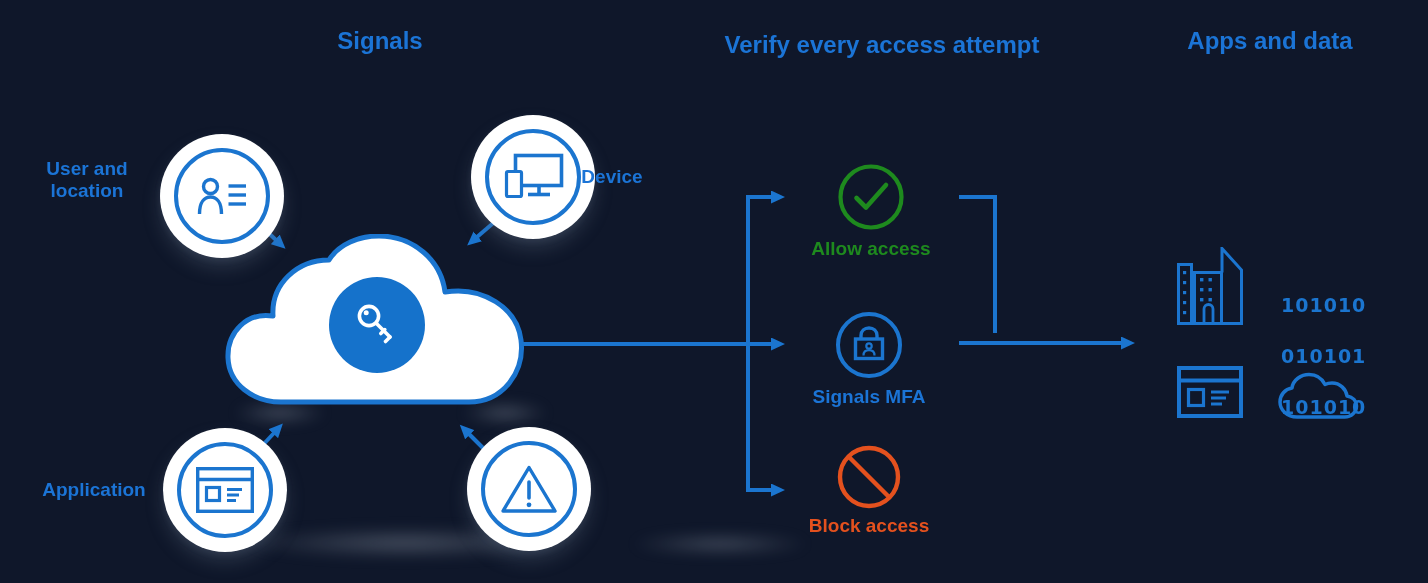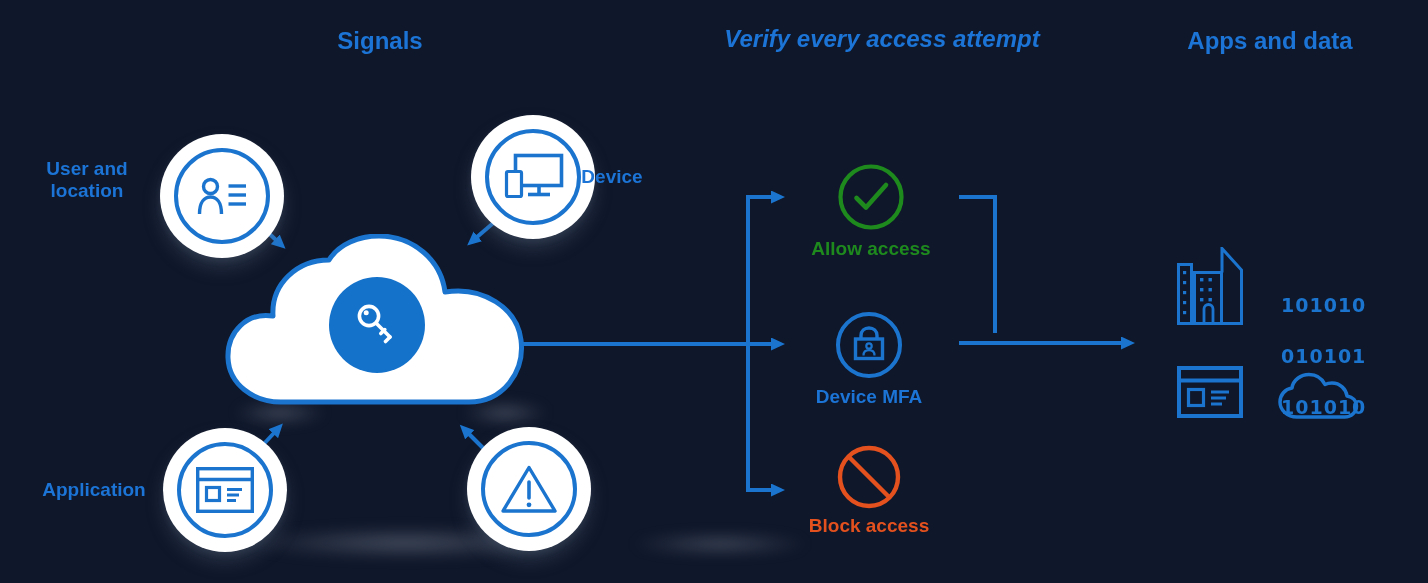--- a/index.html
+++ b/index.html
@@ -86,21 +86,21 @@
         <circle cx="18" cy="17" r="9.6"></circle>
         <path d="M25.5 24.5 L39 38"></path>
         <path d="M39 38 L34.5 42.5"></path>
         <path d="M33.8 30.6 L29.8 34.6"></path>
       </g>
       <circle cx="15.2" cy="13.8" r="2.5" fill="#ffffff"></circle>
     </svg>
   </div>
 
   <div class="abs hdr" style="left:260px;top:27px;width:240px;">Signals</div>
-  <div class="abs hdr" style="left:722px;top:25px;width:320px;font-style:italic;">Verify every access attempt</div>
+  <div class="abs hdr" style="left:722px;top:31px;width:320px;">Verify every access attempt</div>
   <div class="abs hdr" style="left:1150px;top:27px;width:240px;">Apps and data</div>
 
   <div class="abs lbl" style="left:30px;top:158px;width:114px;">User and
 location</div>
   <div class="abs disc" style="left:160px;top:134px;">
     <div class="ring">
       <svg width="54" height="42" viewBox="0 0 54 42">
         <g stroke="#1B75CF" stroke-width="3.4" fill="none">
           <circle cx="15.5" cy="11.5" r="7"></circle>
           <path d="M4.5 39 C4.5 27 9.5 22 15.5 22 C21.5 22 26.5 27 26.5 39"></path>
@@ -161,21 +161,21 @@
   </div>
 
   <div class="abs outcome" style="left:784px;top:309px;width:170px;">
     <svg width="72" height="72" viewBox="0 0 72 72">
       <circle cx="36" cy="36" r="31" stroke="#1B75CF" stroke-width="4" fill="none"></circle>
       <path d="M28 30 L28 26.5 C28 22 31.5 19 36 19 C40.5 19 44 22 44 26.5 L44 30" stroke="#1B75CF" stroke-width="3.4" fill="none"></path>
       <rect x="22.5" y="30" width="27" height="19.5" stroke="#1B75CF" stroke-width="3.4" fill="none"></rect>
       <circle cx="36" cy="37" r="2.7" stroke="#1B75CF" stroke-width="2.2" fill="none"></circle>
       <path d="M30.5 46.5 C30.5 42.5 33 41.2 36 41.2 C39 41.2 41.5 42.5 41.5 46.5" stroke="#1B75CF" stroke-width="2.2" fill="none"></path>
     </svg>
-    <div class="lbl">Device MFA</div>
+    <div class="lbl">Signals MFA</div>
   </div>
 
   <div class="abs outcome" style="left:786px;top:444px;width:166px;">
     <svg width="66" height="66" viewBox="0 0 66 66">
       <circle cx="33" cy="33" r="29" stroke="#E4511E" stroke-width="4.4" fill="none"></circle>
       <path d="M13 13 L53 53" stroke="#E4511E" stroke-width="4.4" fill="none"></path>
     </svg>
     <div class="lbl lbl-orange">Block access</div>
   </div>
 

